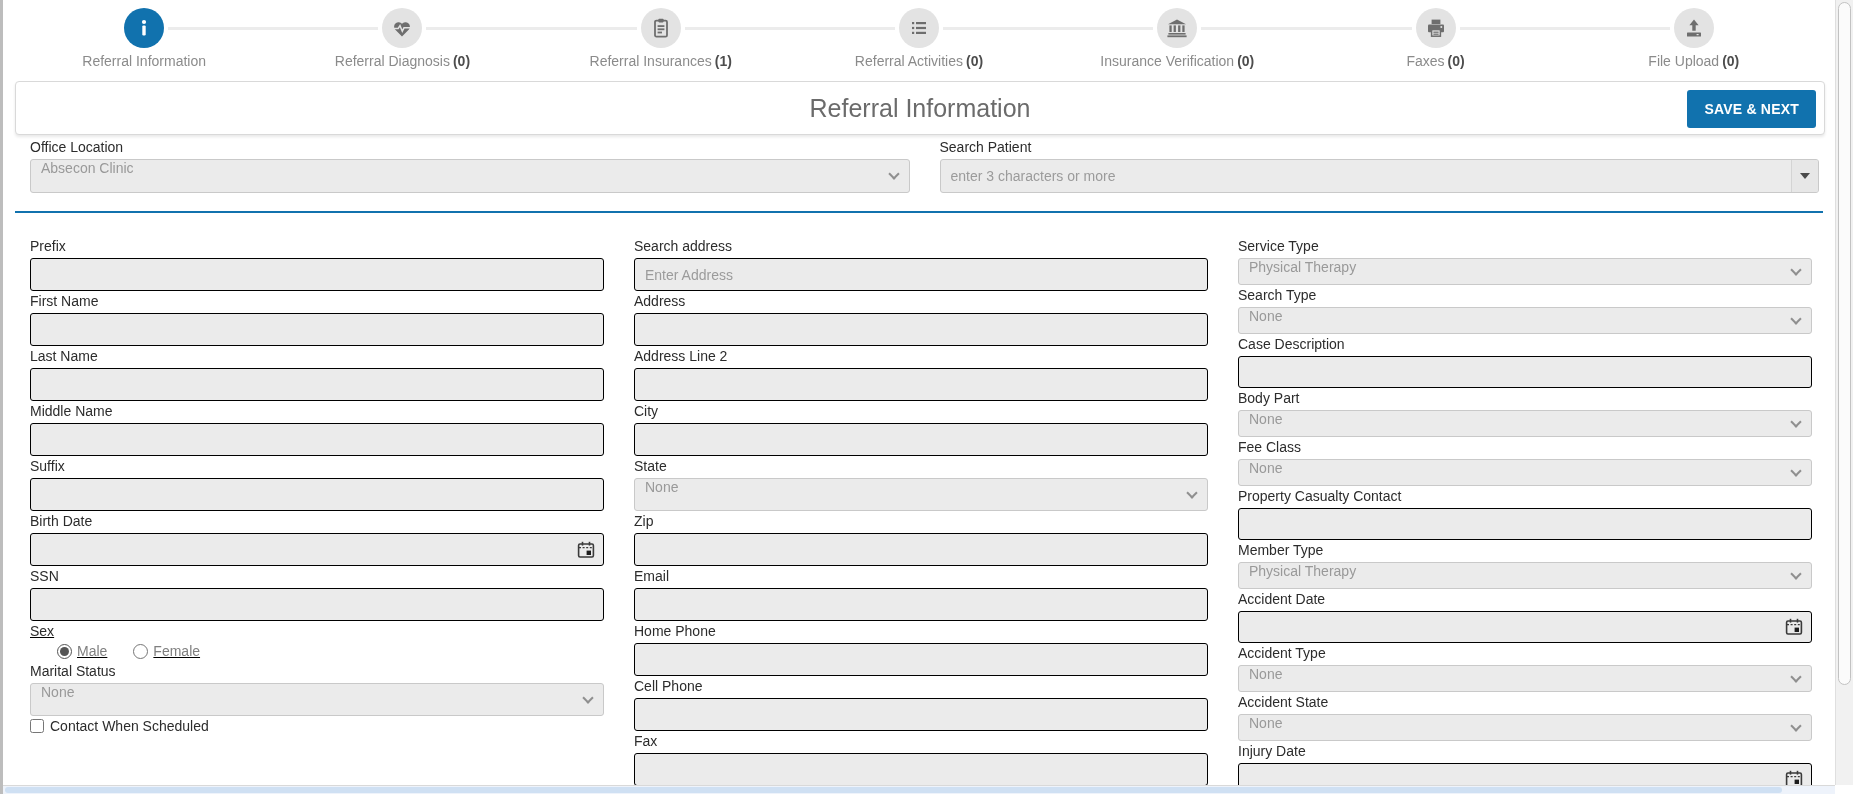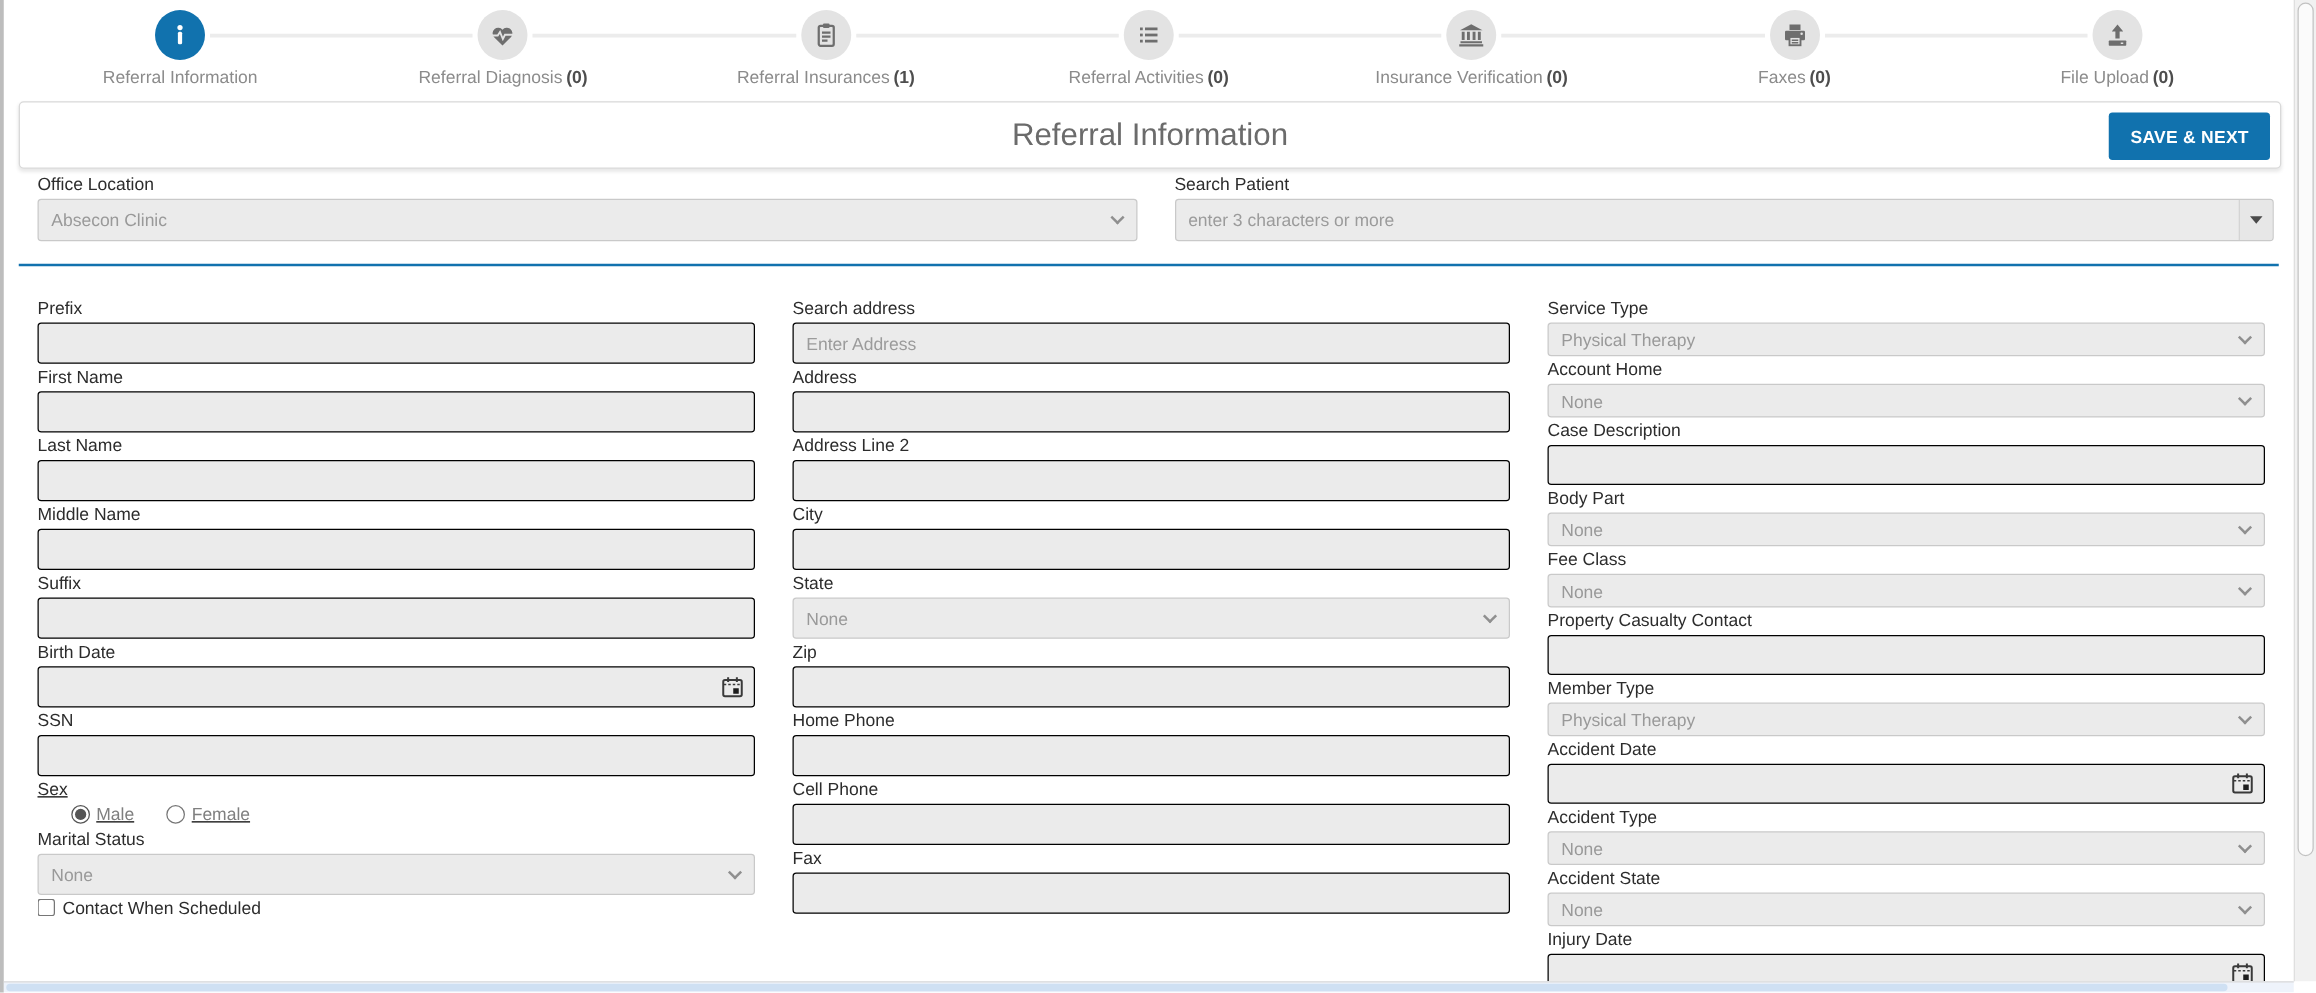--- a/index.html
+++ b/index.html
@@ -41,21 +41,21 @@
     font-size:14px; font-weight:bold; font-family:inherit; letter-spacing:.2px; cursor:pointer;
   }
 
   
   .top-row { display:flex; gap:30px; padding:4px 16px 0 27px; }
   .top-field { flex:1; }
   .f-label { display:block; font-size:14px; color:#2c2c2c; margin-bottom:4px; line-height:16px; }
 
   .f-select {
     background:#ebebeb; border:1px solid #c9c9c9; border-radius:3px;
-    position:relative; display:flex; align-items:center;
+    position:relative; display:flex; align-items:flex-start;
     padding:0 28px 0 10px; color:#999; font-size:14px; cursor:pointer;
   }
   .f-select.top { height:34px; }
   .chev {
     position:absolute; right:11px; top:50%; width:8px; height:8px; margin-top:-6px;
     border-right:2px solid #8f8f8f; border-bottom:2px solid #8f8f8f; transform:rotate(45deg);
   }
   .combobox {
     height:34px; background:#ebebeb; border:1px solid #c9c9c9; border-radius:3px;
     position:relative; display:flex; overflow:hidden;
@@ -328,20 +328,24 @@
           <div class="f-select f-sel">
             <span>None</span>
             <span class="chev"></span>
           </div>
         </div>
         <div class="row">
           <label class="f-label">Zip</label>
           <div><input type="text" class="f-text" style=""></div>
         </div>
         <div class="row">
+          <label class="f-label">Email</label>
+          <div><input type="text" class="f-text" style=""></div>
+        </div>
+        <div class="row">
           <label class="f-label">Home Phone</label>
           <div><input type="text" class="f-text" style=""></div>
         </div>
         <div class="row">
           <label class="f-label">Cell Phone</label>
           <div><input type="text" class="f-text" style=""></div>
         </div>
         <div class="row">
           <label class="f-label">Fax</label>
           <div><input type="text" class="f-text" style=""></div>
@@ -349,21 +353,21 @@
       </div>
     <div class="col col3" id="col3">
         <div class="row">
           <label class="f-label">Service Type</label>
           <div class="f-select f-sel">
             <span>Physical Therapy</span>
             <span class="chev"></span>
           </div>
         </div>
         <div class="row">
-          <label class="f-label">Account Home</label>
+          <label class="f-label">Search Type</label>
           <div class="f-select f-sel">
             <span>None</span>
             <span class="chev"></span>
           </div>
         </div>
         <div class="row">
           <label class="f-label">Case Description</label>
           <div><input type="text" class="f-text" style=""></div>
         </div>
         <div class="row">

